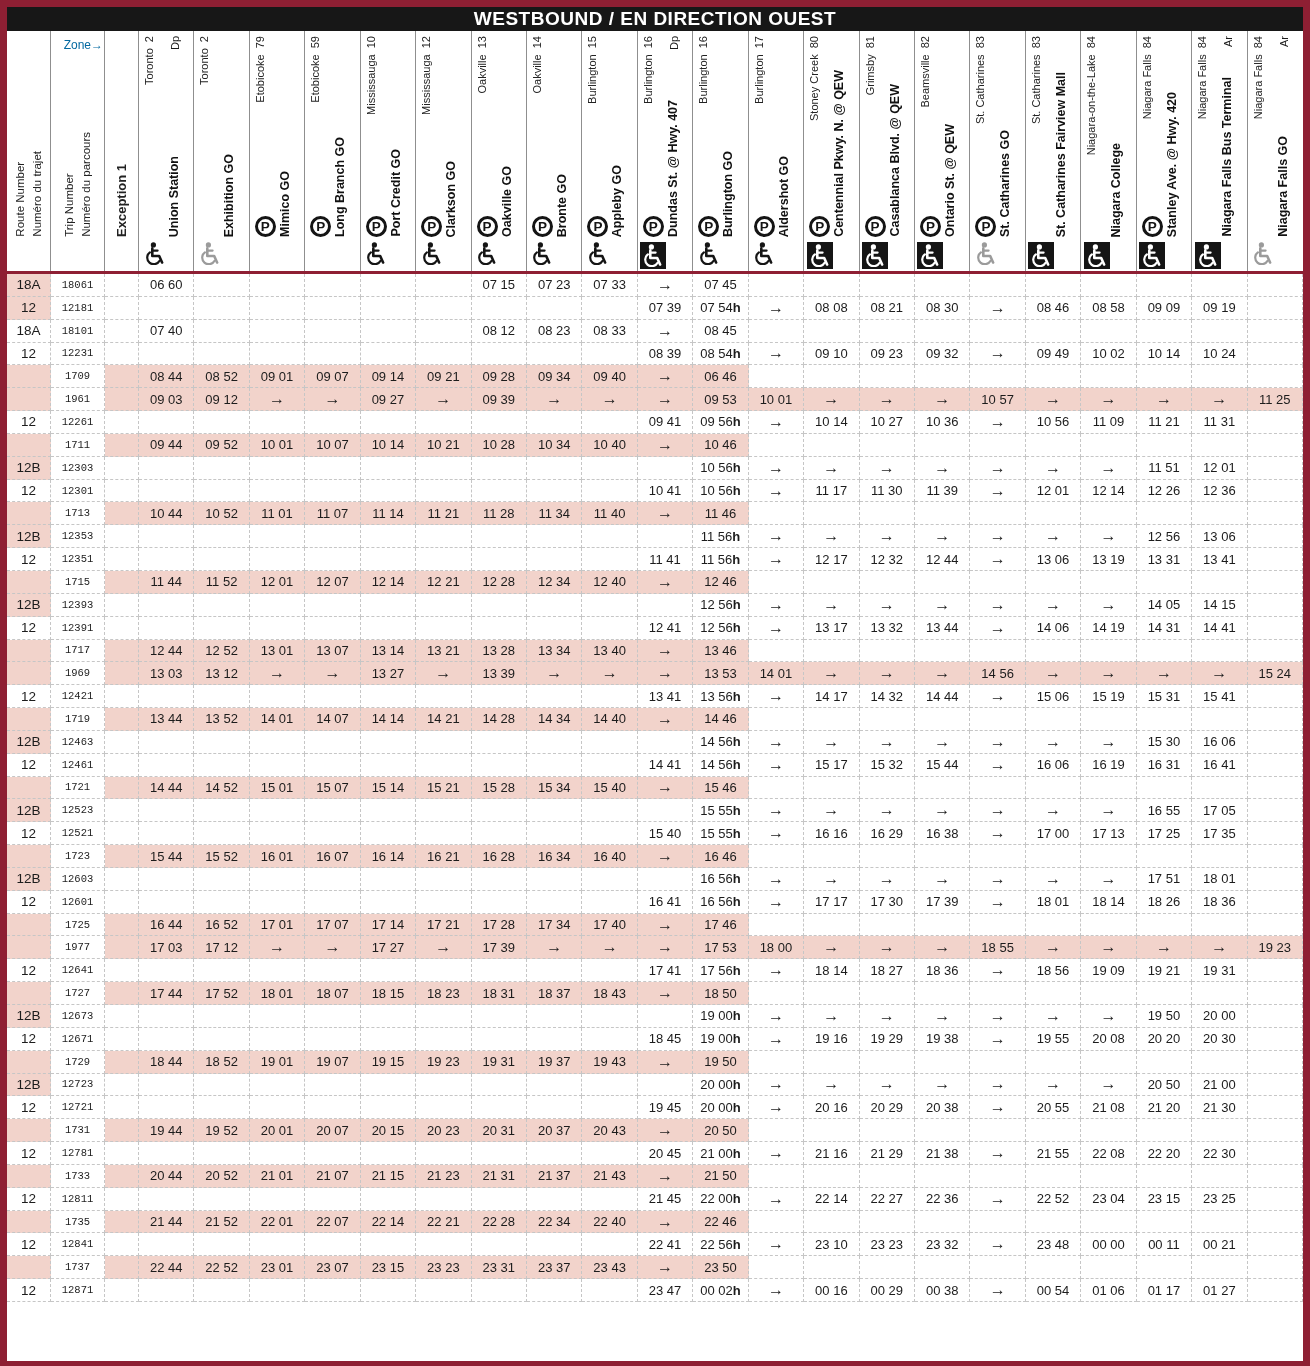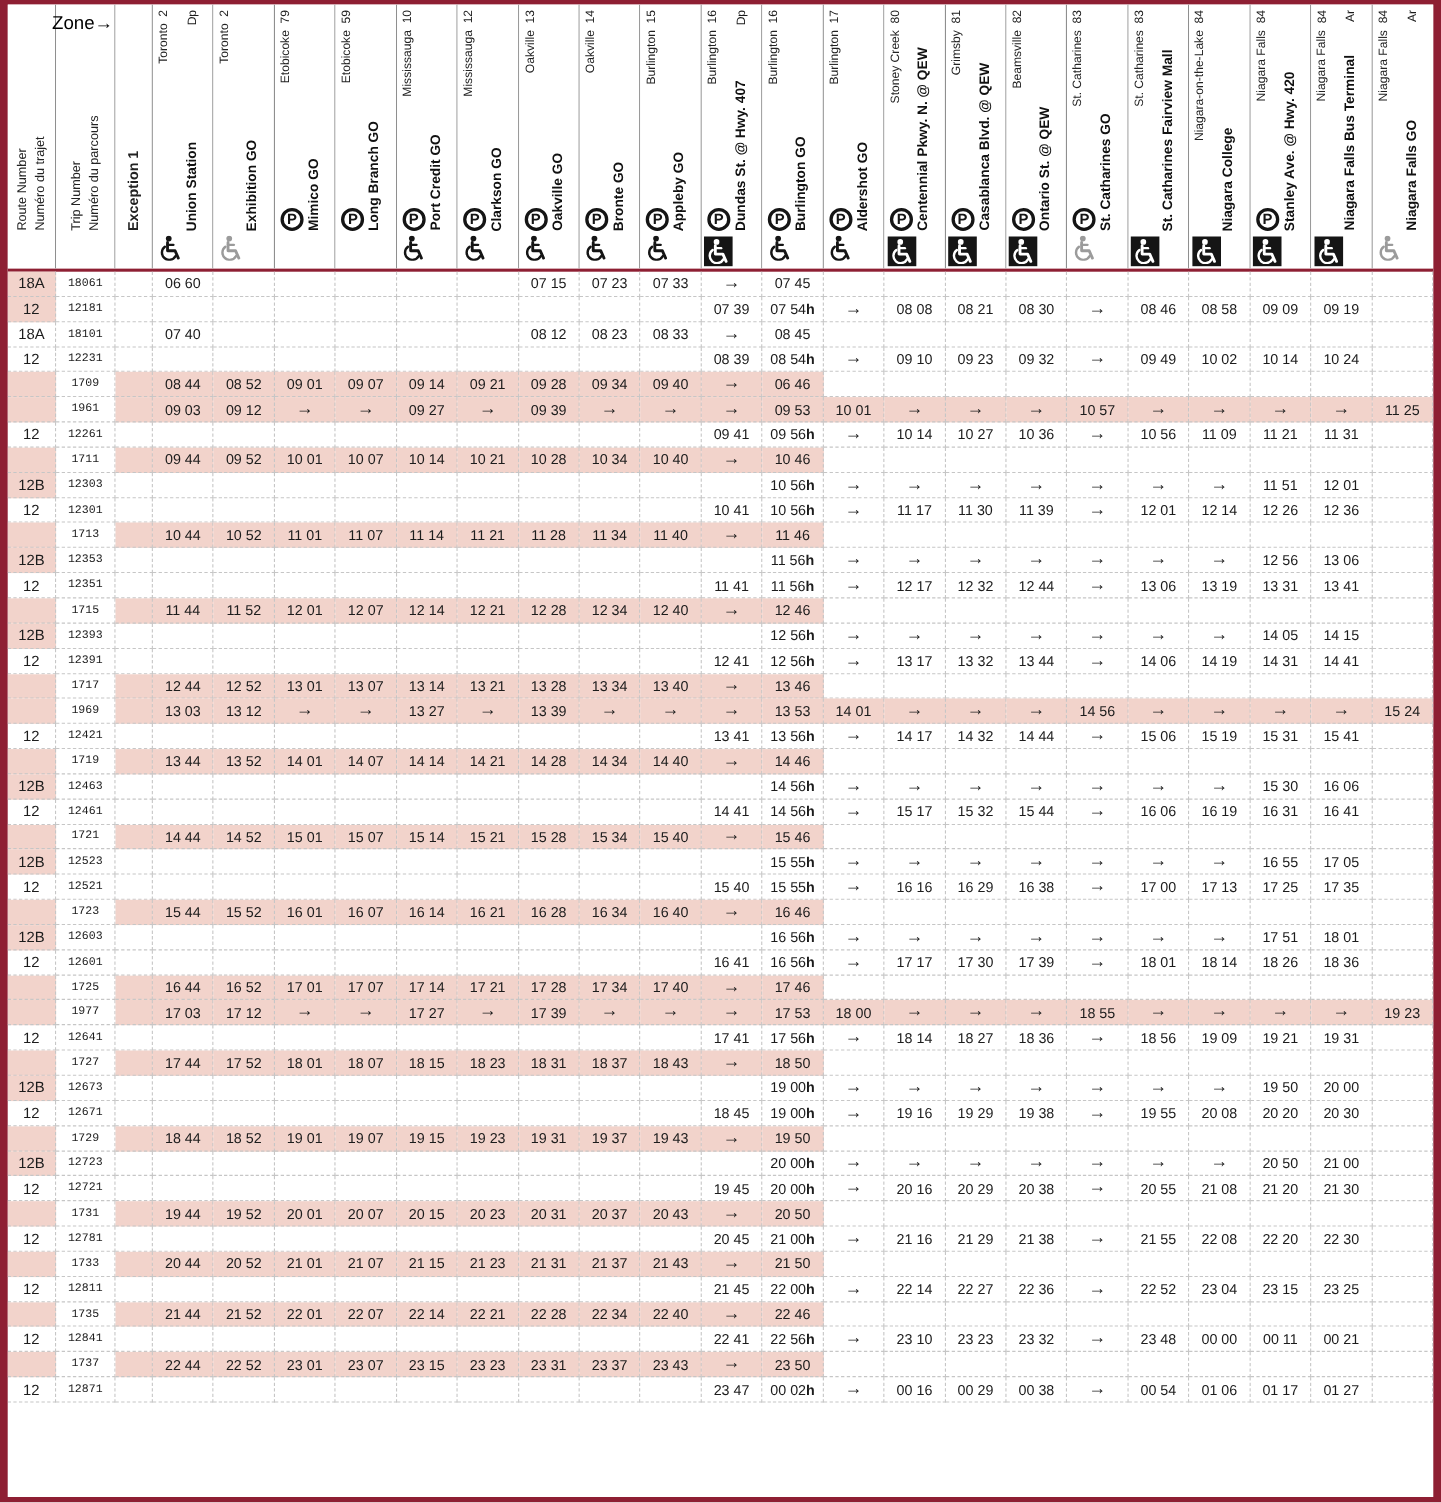--- a/index.html
+++ b/index.html
@@ -41,21 +41,21 @@
   .zone-num { letter-spacing:0; }
   .lane-name  { bottom:34px; left:27px; }
   .lane-name .rot { font-size:12.5px; font-weight:bold; color:#111; }
   .lane-flag  { top:5px; left:29px; }
   .lane-flag .rot { font-size:11px; font-weight:normal; }
 
   .leftlab { bottom:34px; }
   .leftlab .rot { font-size:11.5px; color:#222; line-height:1.45; }
   .exc .rot { font-size:13px; font-weight:bold; }
 
-  .zone-label { position:absolute; top:7px; right:1px; font-size:17px; color:#000000; white-space:nowrap; }
+  .zone-label { position:absolute; top:7px; right:1px; font-size:12px; color:#0369a1; white-space:nowrap; }
 
   .icons { position:absolute; left:2px; bottom:3px; width:27px;
            display:flex; flex-direction:column; align-items:center; gap:3px; }
   .islot { height:26px; display:flex; align-items:center; justify-content:center; }
   .picon { width:21px; height:21px; border:3px solid #151515; border-radius:50%;
            font-size:13.5px; font-weight:bold; color:#151515;
            display:flex; align-items:center; justify-content:center; background:#fff; }
   .wc-black  { color:#151515; }
   .wc-grey   { color:#9b9b9b; }
   .wc-inv    { background:#151515; color:#ffffff; padding:2px 3px; display:flex; }
@@ -72,20 +72,23 @@
   .dcell.trip  { font-size:10.5px;font-family:Liberation Mono, monospace; }
   .dcell .hsuf { font-weight:bold; }
   .dcell .arrow { font-size:16px; line-height:1; }
 </style>
 </head>
 <body>
 
 <div id="page">
 
 
+  <div id="direction-banner">
+    <span>WESTBOUND / EN DIRECTION OUEST</span>
+  </div>
 
   <div id="header-grid" class="cols">
       <div class="hcell">
         <div class="vlane center leftlab">
           <div class="rot">Route Number<br>Numéro du trajet</div>
         </div>
       </div>
       <div class="hcell">
         <div class="zone-label">Zone→</div>
         <div class="vlane center leftlab">

